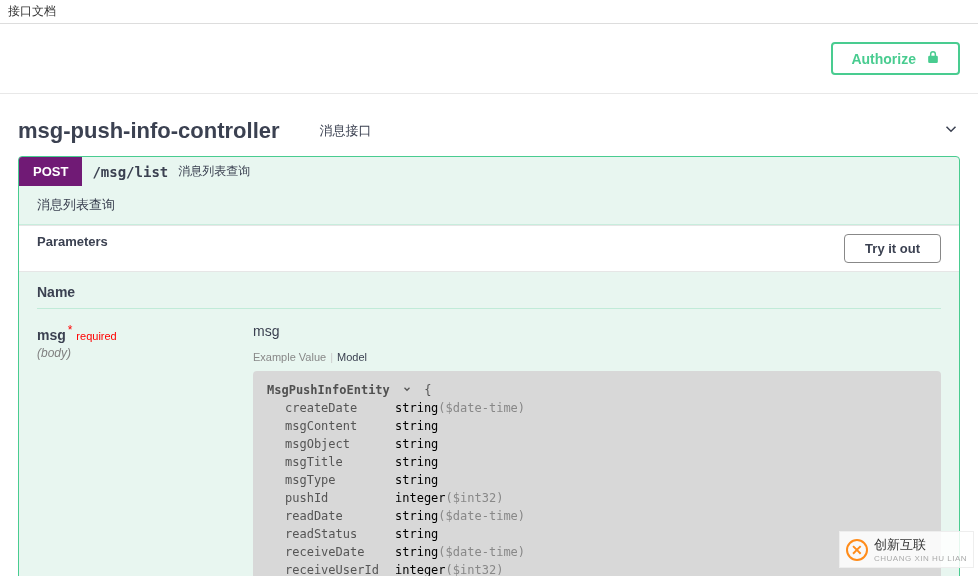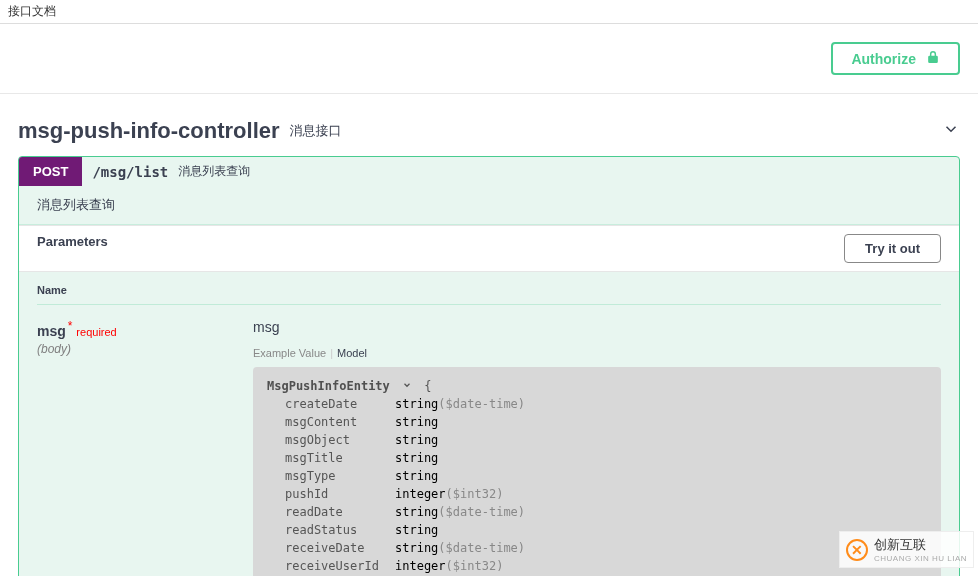--- a/index.html
+++ b/index.html
@@ -3,37 +3,37 @@
 <meta charset="utf-8">
 <style>
 * { margin: 0; padding: 0; box-sizing: border-box; }
 body { font-family: -apple-system, BlinkMacSystemFont, "Segoe UI", sans-serif; font-size: 14px; color: #3b4151; background: #fff; width: 978px; }
 .top-bar { border-bottom: 1px solid #ddd; padding: 3px 8px; font-size: 12px; }
 .top-bar-link { color: #333; text-decoration: none; }
 .toolbar { display: flex; justify-content: flex-end; padding: 18px 18px 18px; border-bottom: 1px solid #e8e8e8; }
 .authorize-btn { border: 2px solid #49cc90; color: #49cc90; background: #fff; padding: 6px 18px; font-size: 14px; font-weight: 700; border-radius: 4px; display: flex; align-items: center; gap: 10px; cursor: pointer; }
 .lock-icon { display: inline-block; }
 .content { padding: 16px 0 0; }
-.tag-header { display: flex; align-items: center; padding: 8px 18px 12px; cursor: pointer; }
+.tag-header { display: flex; align-items: center; padding: 8px 18px 12px; cursor: pointer; gap: 30px; }
 .tag-name { font-size: 22px; font-weight: 700; color: #3b4151; font-family: "Segoe UI", sans-serif; }
 .tag-desc { font-size: 13px; color: #3b4151; margin-left: 10px; }
 .tag-chevron { margin-left: auto; font-size: 20px; color: #3b4151; }
 .opblock-wrap { padding: 0 18px; }
 .opblock { border: 1px solid #49cc90; border-radius: 4px; background: #e8f6f0; margin-bottom: 12px; }
 .opblock-summary { display: flex; align-items: center; padding: 0; }
 .method-badge { background: #701a75; color: #fff; font-weight: 700; font-size: 13px; padding: 7px 14px; border-radius: 3px 0 0 0; min-width: 60px; text-align: center; }
 .op-path { font-family: Consolas, Monaco, monospace; font-size: 14px; font-weight: 600; color: #3b4151; padding: 0 10px; }
 .op-summary { font-size: 12px; color: #3b4151; }
 .op-desc { padding: 10px 18px; font-size: 13px; color: #3b4151; border-bottom: 1px solid rgba(73,204,144,0.2); }
 .param-bar { display: flex; align-items: flex-start; justify-content: space-between; background: #fff; padding: 8px 18px; border-top: 1px solid #e6e6e6; border-bottom: 1px solid #e6e6e6; }
 .param-bar-title { font-weight: 700; font-size: 13px; color: #3b4151; }
 .try-btn { border: 1px solid #888; background: #fff; color: #3b4151; font-size: 13px; font-weight: 700; padding: 6px 20px; border-radius: 4px; cursor: pointer; }
 .param-table { padding: 12px 18px; }
 .param-header-row { display: flex; border-bottom: 1px solid rgba(73,204,144,0.25); padding-bottom: 8px; margin-bottom: 14px; }
-.col-name { width: 216px; flex-shrink: 0; font-size: 11px; font-weight: 700; color: #3b4151; }
+.col-name { width: 216px; flex-shrink: 0; font-size: 14px; font-weight: 700; color: #3b4151; }
 .col-desc { flex: 1; font-size: 12px; font-weight: 700; color: #3b4151; }
 .param-row { display: flex; }
 .param-name-cell { width: 216px; flex-shrink: 0; }
 .param-name { font-size: 14px; font-weight: 700; color: #3b4151; display: inline; }
 .required-star { color: #ff0000; font-size: 12px; vertical-align: super; margin-left: 2px; }
 .required-text { color: #ff0000; font-size: 11px; margin-left: 0; }
 .param-in { font-size: 12px; color: #808080; font-style: italic; margin-top: 3px; }
 .param-desc-cell { flex: 1; }
 .param-desc-text { font-size: 14px; color: #3b4151; margin-bottom: 12px; }
 .schema-tabs { display: flex; gap: 4px; font-size: 11px; color: #3b4151; margin-bottom: 8px; align-items: center; }

